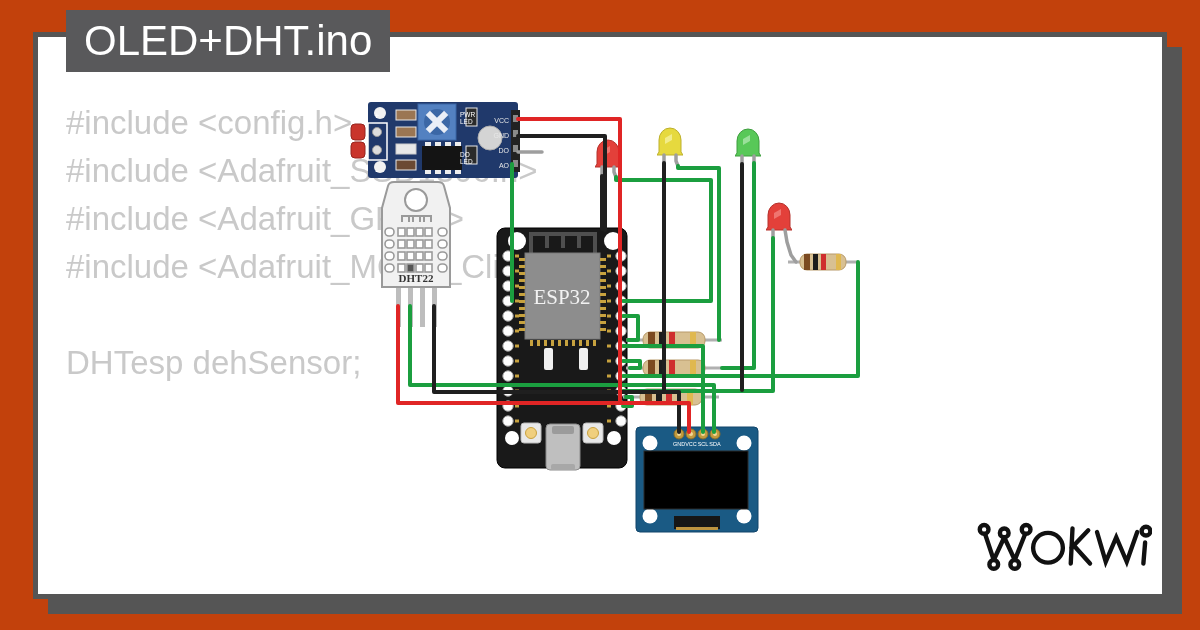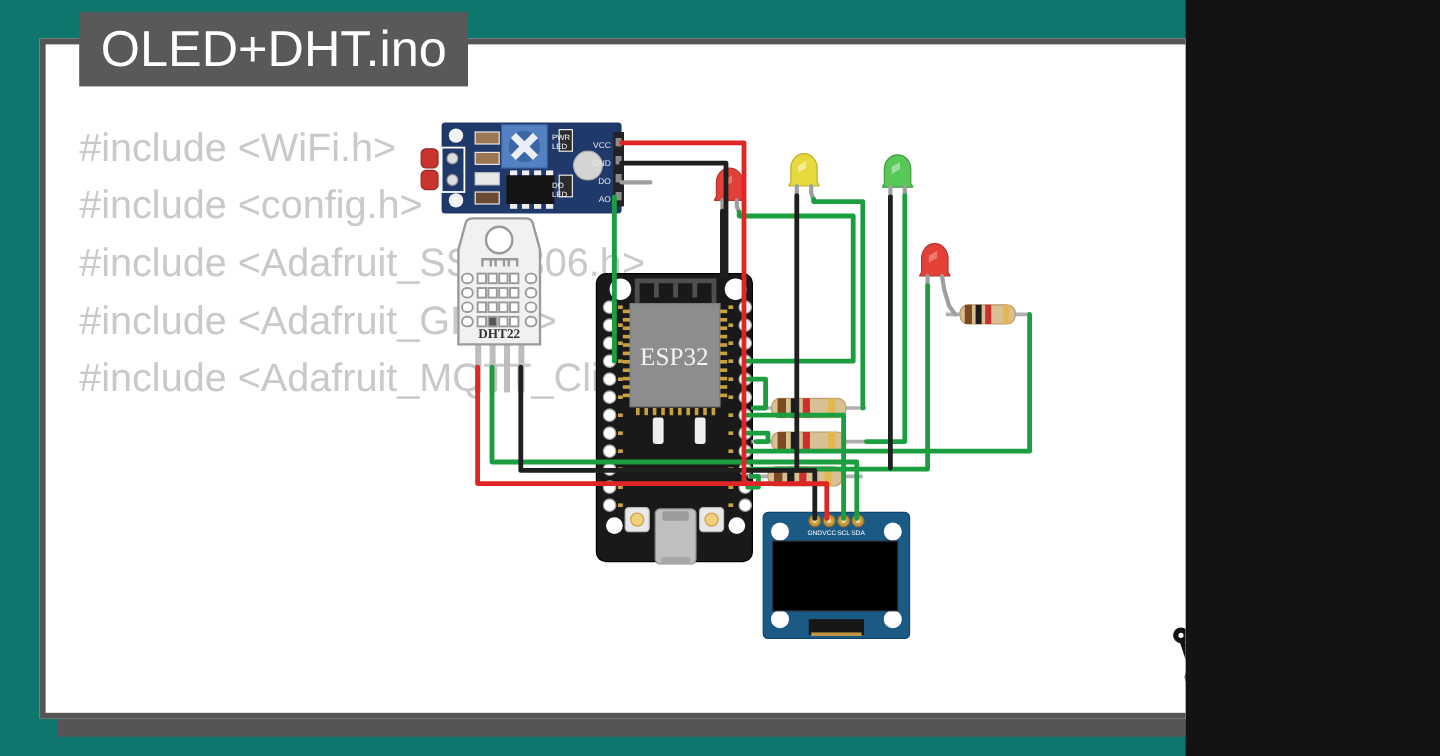--- a/index.html
+++ b/index.html
@@ -1,16 +1,16 @@
 <!DOCTYPE html>
 <html><head>
 <meta charset="utf-8">
 <style>
   html,body{margin:0;padding:0;background:#131313;}
-  .page{position:relative;width:988px;height:630px;background:#0f766e;overflow:hidden;
+  .page{position:relative;width:1200px;height:630px;background:#c2410c;overflow:hidden;
         font-family:"Liberation Sans",sans-serif;}
   .card{position:absolute;left:33px;top:32px;width:1124px;height:557px;background:#ffffff;
         border:5px solid #555555;box-shadow:15px 15px 0 0 #555555;}
   .title-bar{position:absolute;left:66px;top:10px;height:62px;line-height:62px;
         background:#59595b;color:#ffffff;font-size:42px;padding:0 18px;letter-spacing:0;
         white-space:nowrap;z-index:5;}
   .code{position:absolute;left:66px;top:99px;z-index:1;}
   .code .line{height:48px;line-height:48px;font-size:33px;color:#c9c9c9;white-space:pre;}
   .comp{position:absolute;z-index:2;}
   .wires{position:absolute;left:0;top:0;width:1200px;height:630px;z-index:4;pointer-events:none;}
@@ -20,26 +20,26 @@
 </head>
 <body>
 
 <div class="page">
 
   <div class="card"></div>
 
   <div class="title-bar">OLED+DHT.ino</div>
 
   <div class="code">
-    <div class="line">#include &lt;WiFi.h&gt;</div>
     <div class="line">#include &lt;config.h&gt;</div>
     <div class="line">#include &lt;Adafruit_SSD1306.h&gt;</div>
     <div class="line">#include &lt;Adafruit_GFX.h&gt;</div>
     <div class="line">#include &lt;Adafruit_MQTT_Client.h&gt;</div>
     <div class="line"></div>
+    <div class="line">DHTesp dehSensor;</div>
   </div>
 
   <div class="comp" style="left:350px;top:98px;">
     <svg width="172" height="84" viewBox="0 0 172 84">
       <rect x="18" y="4" width="150" height="76" rx="3" fill="#20396b"></rect>
       <circle cx="30" cy="15" r="6" fill="#f2f2f2"></circle>
       <circle cx="30" cy="69" r="6" fill="#f2f2f2"></circle>
       <rect x="1" y="26" width="14" height="16" rx="4" fill="#c9352c" stroke="#96251e"></rect>
       <rect x="1" y="44" width="14" height="16" rx="4" fill="#c9352c" stroke="#96251e"></rect>
       <rect x="18" y="25" width="19" height="37" fill="none" stroke="#ffffff" stroke-width="1.5"></rect>

